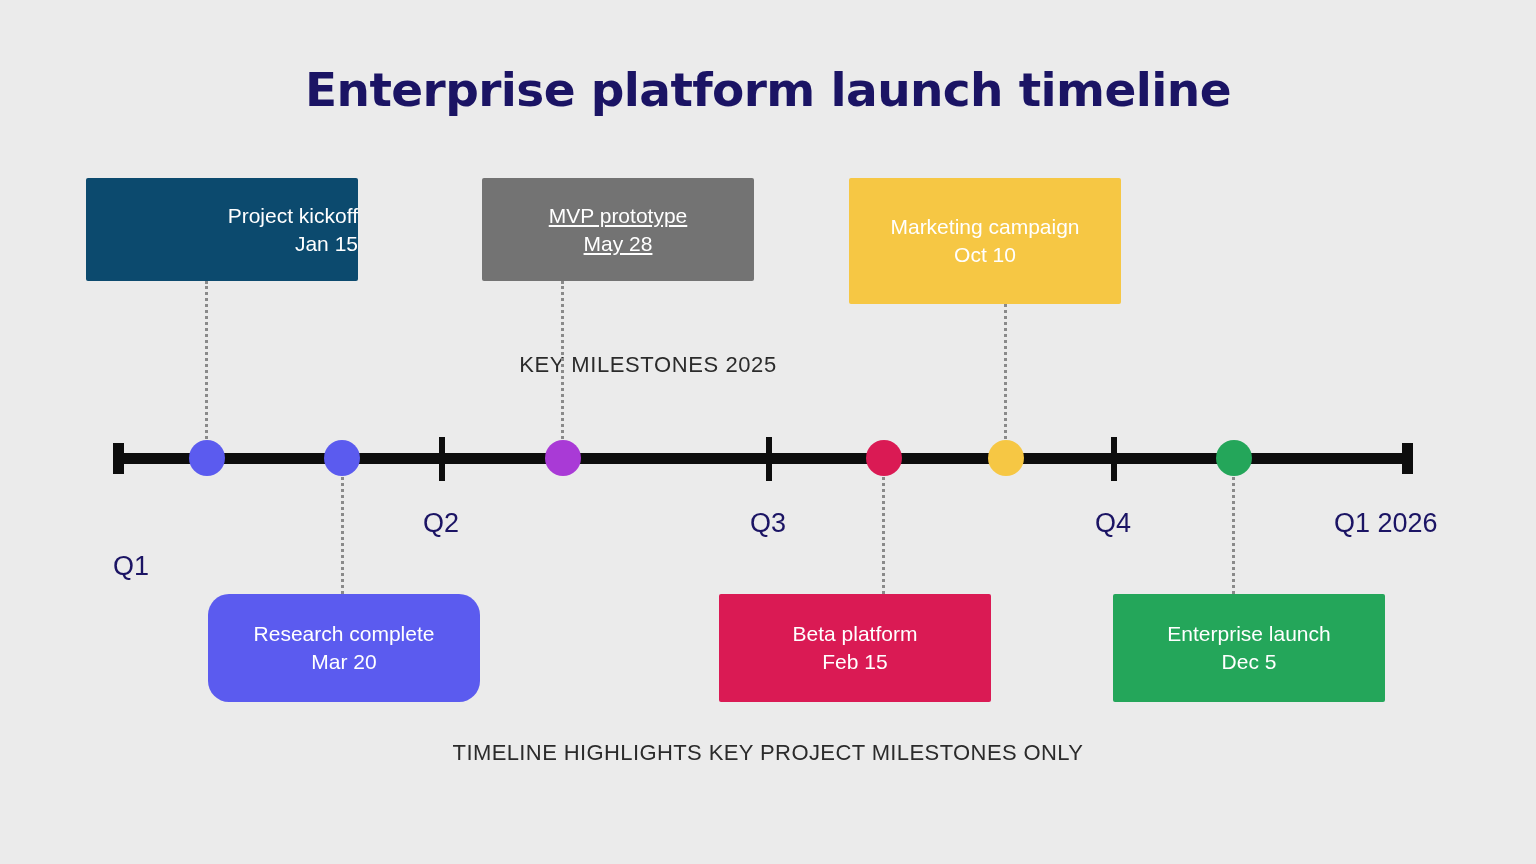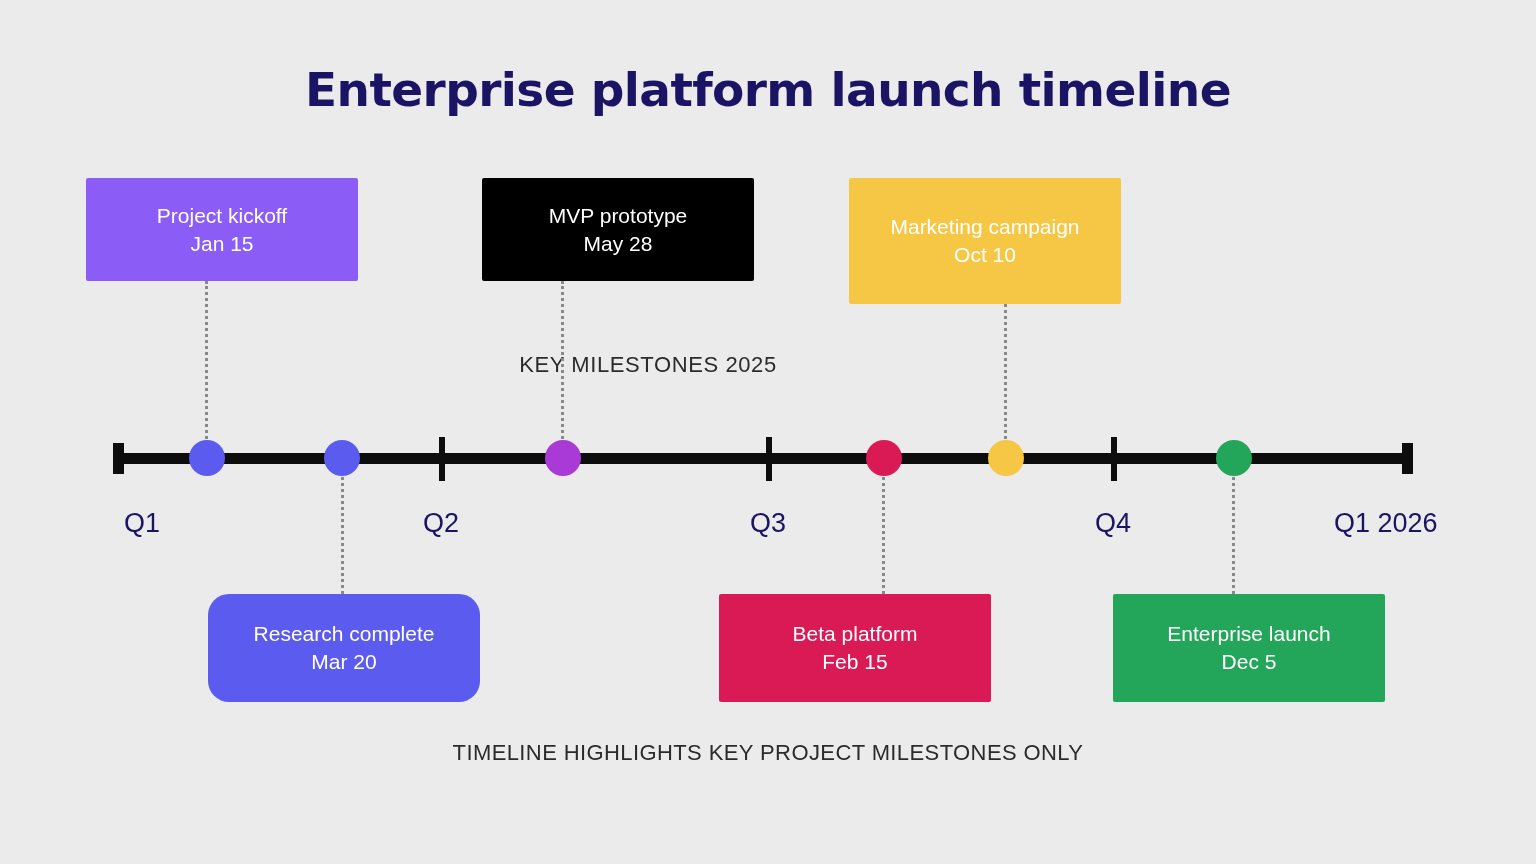--- a/index.html
+++ b/index.html
@@ -94,26 +94,26 @@
 
   <div id="center-caption">KEY MILESTONES 2025</div>
 
   <div class="connector" style="left:205px; top:281px; height:164px;"></div>
   <div class="connector" style="left:341px; top:472px; height:122px;"></div>
   <div class="connector" style="left:561px; top:281px; height:164px;"></div>
   <div class="connector" style="left:882px; top:472px; height:122px;"></div>
   <div class="connector" style="left:1004px; top:281px; height:164px;"></div>
   <div class="connector" style="left:1232px; top:472px; height:122px;"></div>
 
-  <div class="milestone-card" style="left:86px; top:178px; width:272px; height:103px; background:#8b5cf6;">
+  <div class="milestone-card" style="left:86px; top:178px; width:272px; height:103px; background:#0c4a6e;align-items:flex-end;">
     <span class="m-label">Project kickoff</span>
     <span class="m-date">Jan 15</span>
   </div>
 
-  <div class="milestone-card" style="left:482px; top:178px; width:272px; height:103px; background:#000000;">
+  <div class="milestone-card" style="left:482px; top:178px; width:272px; height:103px; background:#737373;text-decoration:underline;">
     <span class="m-label">MVP prototype</span>
     <span class="m-date">May 28</span>
   </div>
 
   <div class="milestone-card" style="left:849px; top:178px; width:272px; height:126px; background:#f6c744;">
     <span class="m-label">Marketing campaign</span>
     <span class="m-date">Oct 10</span>
   </div>
 
   <div class="milestone-card" style="left:208px; top:594px; width:272px; height:108px; background:#5b5bef;border-radius:21px;">
@@ -139,21 +139,21 @@
   <div class="axis-tick" style="left:766px;"></div>
   <div class="axis-tick" style="left:1111px;"></div>
 
   <div class="milestone-dot" style="left:189px; background:#5b5bef;"></div>
   <div class="milestone-dot" style="left:324px; background:#5b5bef;"></div>
   <div class="milestone-dot" style="left:545px; background:#a93ad6;"></div>
   <div class="milestone-dot" style="left:866px; background:#da1a54;"></div>
   <div class="milestone-dot" style="left:988px; background:#f6c744;"></div>
   <div class="milestone-dot" style="left:1216px; background:#24a65a;"></div>
 
-  <div class="quarter-label" style="left:124px;">Q1</div>
+  <div class="quarter-label" style="left:113px;margin-top:43px;">Q1</div>
   <div class="quarter-label" style="left:423px;">Q2</div>
   <div class="quarter-label" style="left:750px;">Q3</div>
   <div class="quarter-label" style="left:1095px;">Q4</div>
   <div class="quarter-label" style="left:1334px;">Q1 2026</div>
 
   <div id="footer-note">TIMELINE HIGHLIGHTS KEY PROJECT MILESTONES ONLY</div>
 
 </div>
 
 </body></html>

